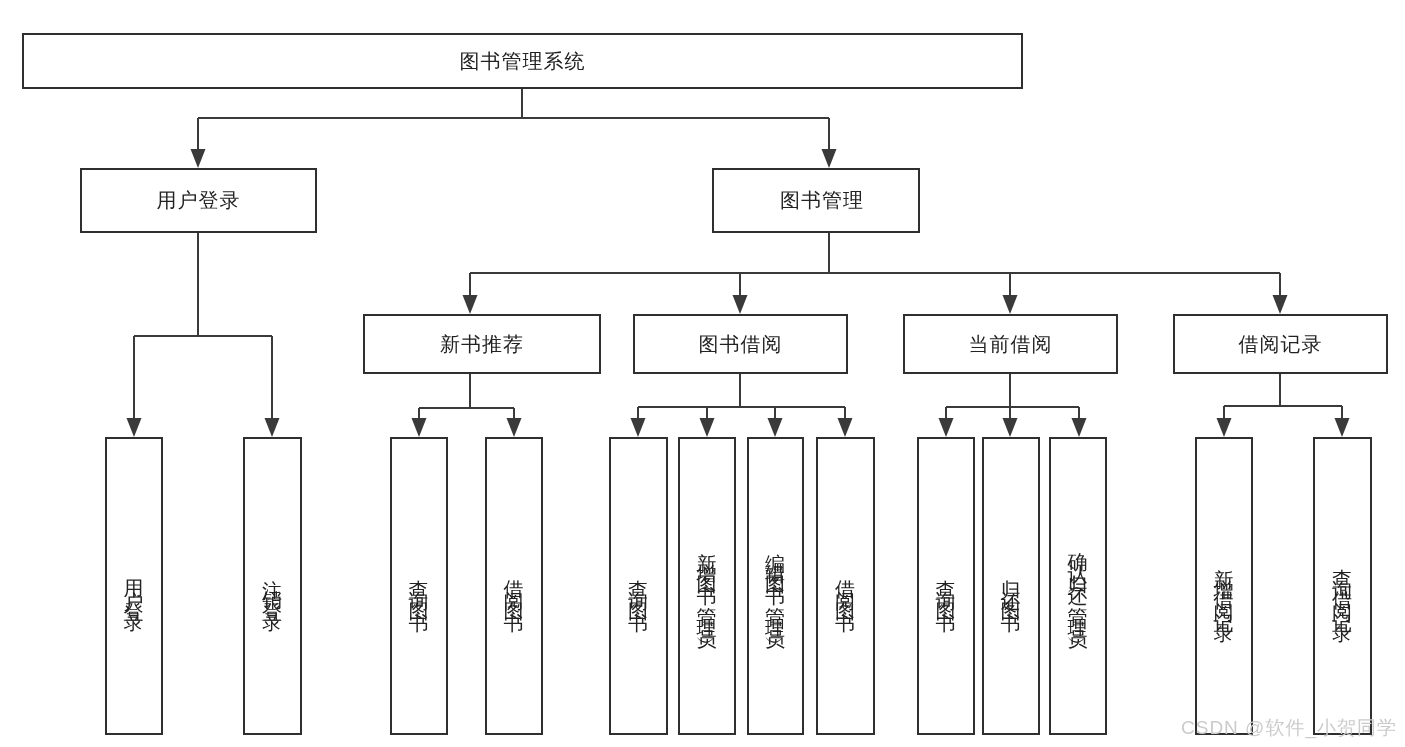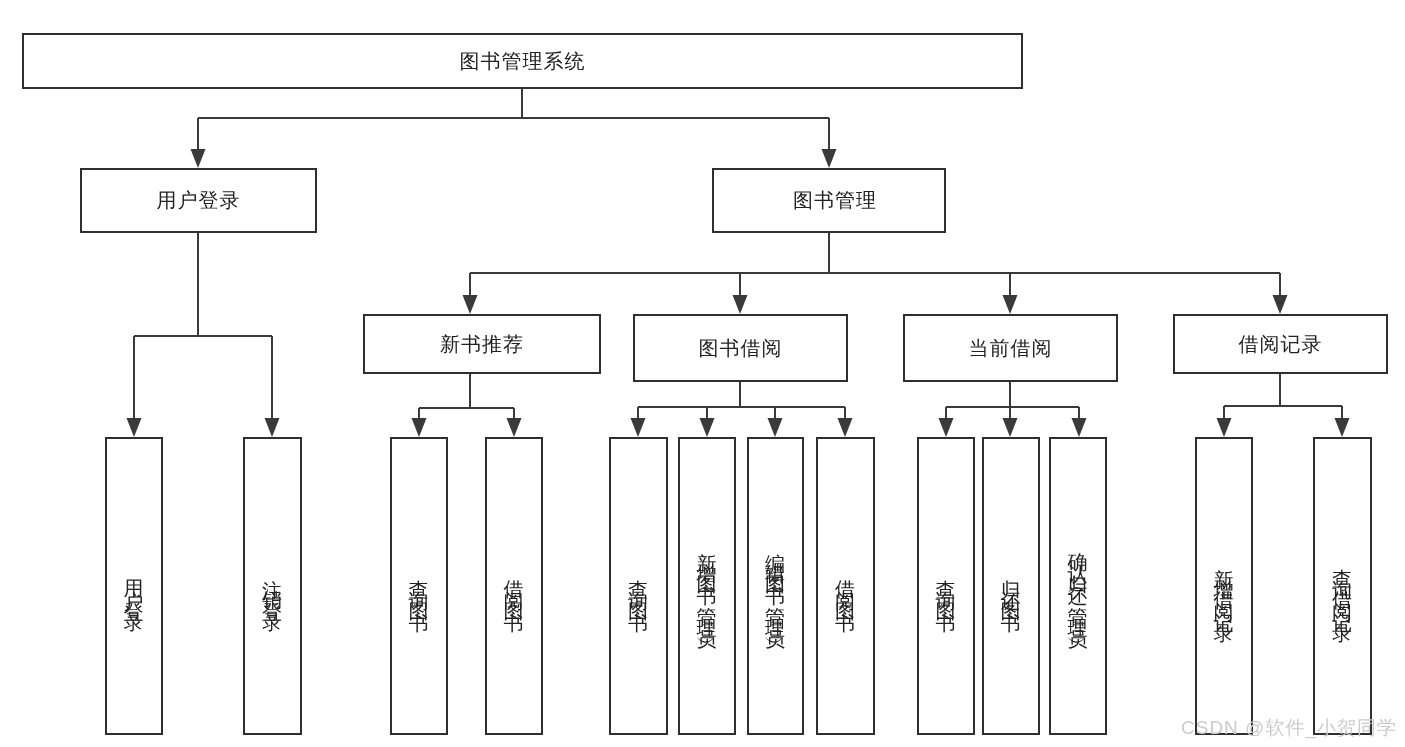--- a/index.html
+++ b/index.html
@@ -95,31 +95,31 @@
     </g>
   </svg>
 
   <div class="box" style="left:22px;top:13px;width:1001px;height:56px;margin-top:20px;">
     <span>图书管理系统</span>
   </div>
 
   <div class="box" style="left:80px;top:168px;width:237px;height:65px;">
     <span>用户登录</span>
   </div>
-  <div class="box" style="left:712px;top:168px;width:234px;height:65px;padding-left:12px;">
+  <div class="box" style="left:712px;top:168px;width:208px;height:65px;padding-left:12px;">
     <span>图书管理</span>
   </div>
 
   <div class="box" style="left:363px;top:314px;width:238px;height:60px;">
     <span>新书推荐</span>
   </div>
-  <div class="box" style="left:633px;top:314px;width:215px;height:68px;">
+  <div class="box" style="left:633px;top:314px;width:215px;height:60px;">
     <span>图书借阅</span>
   </div>
-  <div class="box" style="left:903px;top:314px;width:215px;height:68px;">
+  <div class="box" style="left:903px;top:314px;width:215px;height:60px;">
     <span>当前借阅</span>
   </div>
   <div class="box" style="left:1173px;top:314px;width:215px;height:60px;">
     <span>借阅记录</span>
   </div>
 
   <div class="box leaf" style="left:105px;top:437px;width:58px;height:298px;">
     <span>用户登录</span>
   </div>
   <div class="box leaf" style="left:243px;top:437px;width:59px;height:298px;">

